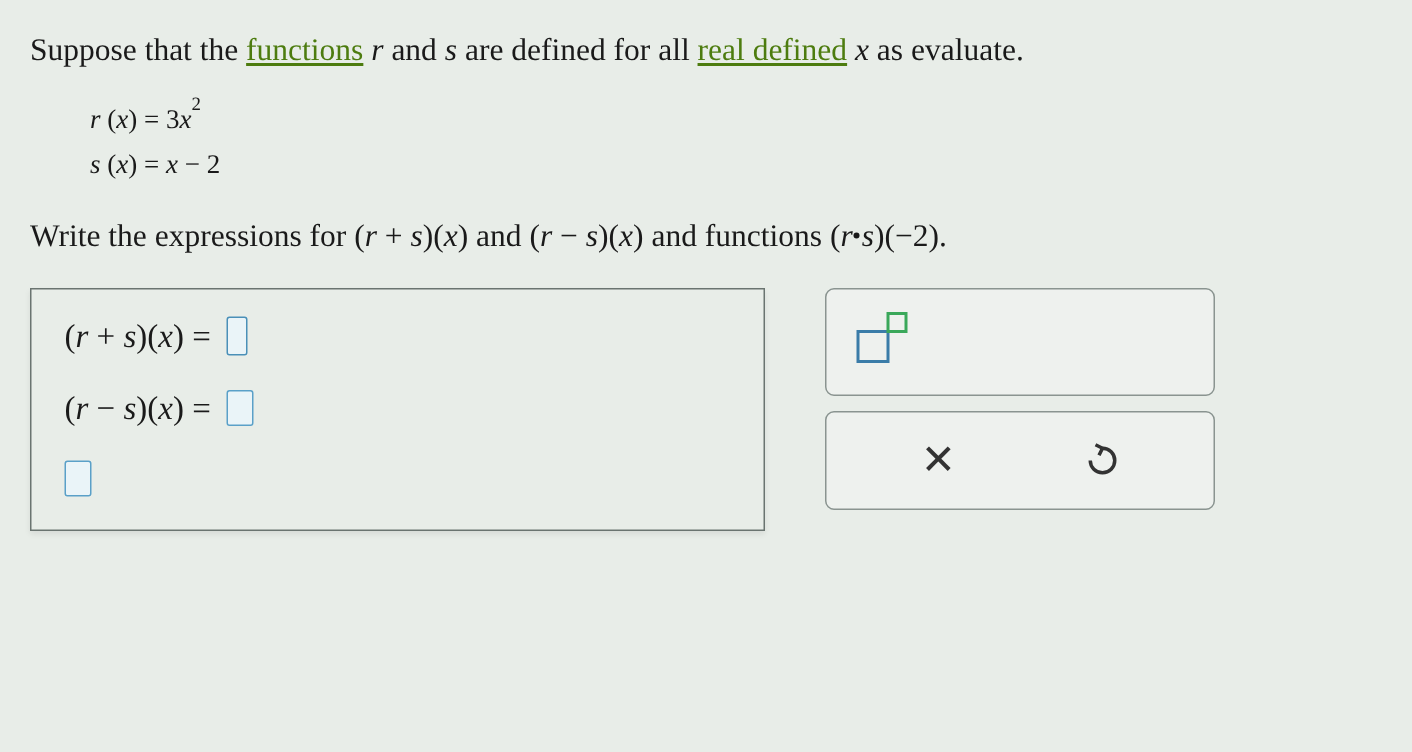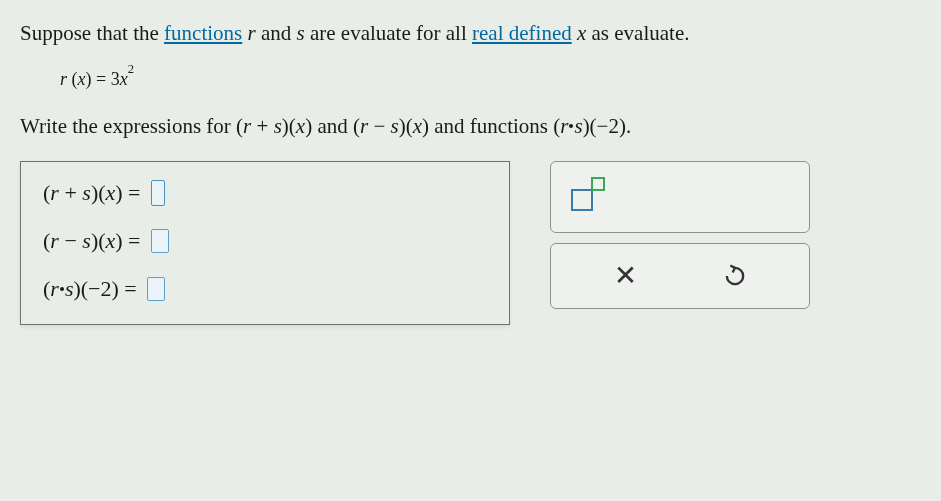--- a/index.html
+++ b/index.html
@@ -8,21 +8,21 @@
       background: #e8ede8;
       width: 941px;
       height: 501px;
       padding: 18px 20px;
       font-size: 21px;
       color: #1a1a1a;
       position: relative;
       overflow: hidden;
     }
     .intro { line-height: 1.5; margin-bottom: 14px; }
-    .underline { text-decoration: underline; color: #0369a1; }
+    .underline { text-decoration: underline; color: #4d7c0f; }
     .equations { margin-left: 40px; margin-bottom: 18px; line-height: 1.6; font-size: 18px; }
     .equations .row { margin-bottom: 2px; }
     .ital { font-style: italic; }
     sup { font-size: 0.7em; position: relative; top: -0.35em; }
     .prompt2 { margin-bottom: 18px; line-height: 1.5; }
     .lower { display: flex; align-items: flex-start; gap: 40px; }
     .answer-box {
       border: 1px solid #6a7470;
       padding: 18px 22px;
       width: 490px;
@@ -113,45 +113,47 @@
       color: #333;
       font-family: Arial, sans-serif;
     }
     .undo-svg { width: 28px; height: 28px; }
     .dot { display: inline-block; vertical-align: middle; width: 4px; height: 4px; background: #1a1a1a; border-radius: 50%; margin: 0 1px; position: relative; top: -2px;}
   </style>
 </head>
 <body>
 
 <div class="intro">
-  <span>Suppose that the </span><span class="underline">functions</span><span> </span><span class="ital">r</span><span> and </span><span class="ital">s</span><span> are evaluate for all </span><span class="underline">real defined</span><span> </span><span class="ital">x</span><span> as evaluate.</span>
+  <span>Suppose that the </span><span class="underline">functions</span><span> </span><span class="ital">r</span><span> and </span><span class="ital">s</span><span> are defined for all </span><span class="underline">real defined</span><span> </span><span class="ital">x</span><span> as evaluate.</span>
 </div>
 
 <div class="equations">
   <div class="row">
     <span class="ital">r</span><span> (</span><span class="ital">x</span><span>)</span><span> = </span><span>3</span><span class="ital">x</span><sup>2</sup>
+  </div>
+  <div class="row">
+    <span class="ital">s</span><span> (</span><span class="ital">x</span><span>)</span><span> = </span><span class="ital">x</span><span> − </span><span>2</span>
   </div>
 </div>
 
 <div class="prompt2">
   <span>Write the expressions for </span><span>(<span class="ital">r</span> + <span class="ital">s</span>)(<span class="ital">x</span>)</span><span> and </span><span>(<span class="ital">r</span> − <span class="ital">s</span>)(<span class="ital">x</span>)</span><span> and functions </span><span>(<span class="ital">r</span><span class="dot"></span><span class="ital">s</span>)(−2)</span><span>.</span>
 </div>
 
 <div class="lower">
   <div class="answer-box">
     <div class="answer-row">
       <span class="answer-label">(<span class="ital">r</span> + <span class="ital">s</span>)(<span class="ital">x</span>) = </span>
       <span class="input-slot active"></span>
     </div>
     <div class="answer-row">
       <span class="answer-label">(<span class="ital">r</span> − <span class="ital">s</span>)(<span class="ital">x</span>) = </span>
       <span class="input-slot"></span>
     </div>
     <div class="answer-row">
-      <span class="answer-label">(<span class="ital">r</span><span class="dot"></span><span class="ital">s</span>)(−2) = </span>
       <span class="input-slot"></span>
     </div>
   </div>
 
   <div class="side-panel">
     <div class="tool-box">
       <div class="exp-tool">
         <div class="base-sq"></div>
         <div class="sup-sq"></div>
       </div>

